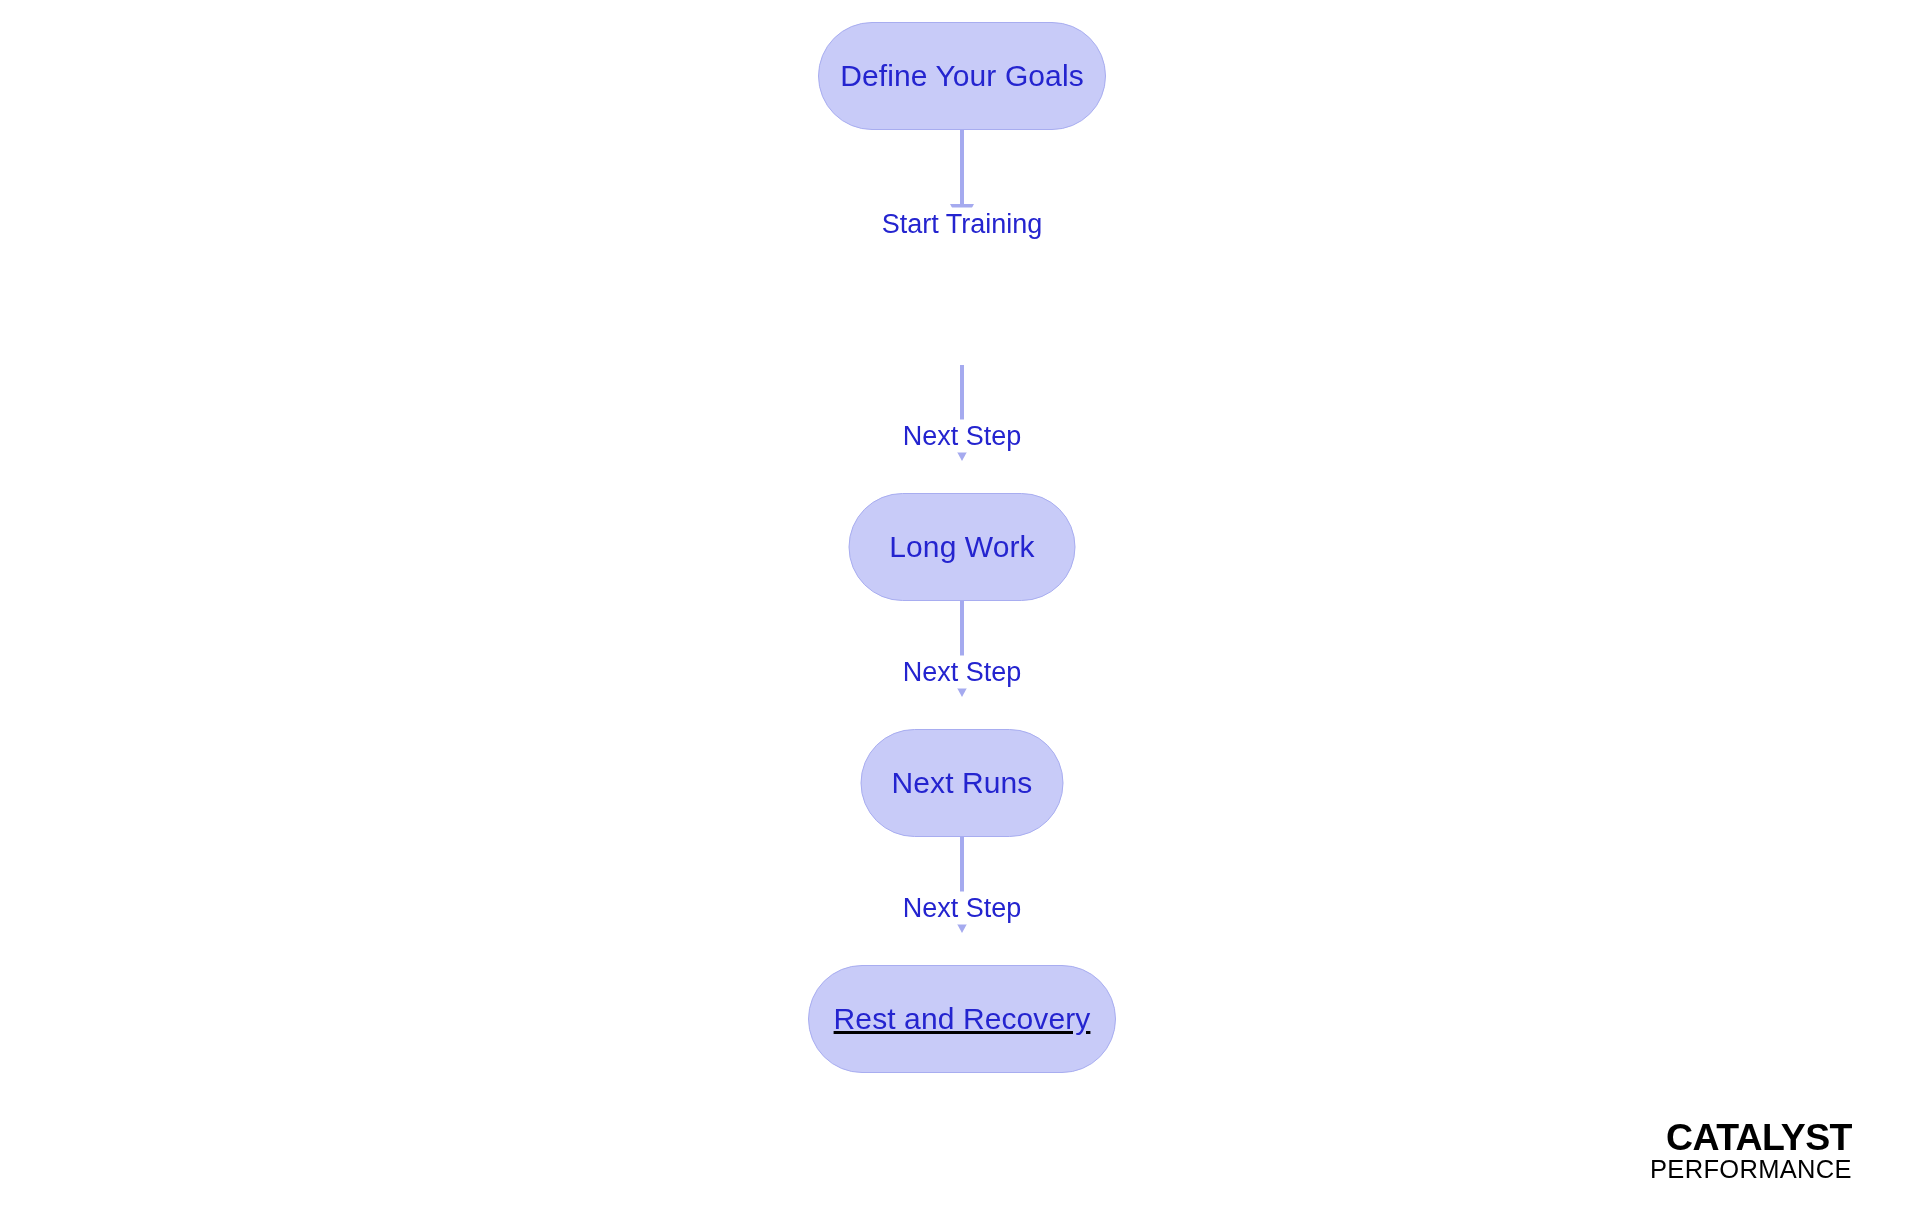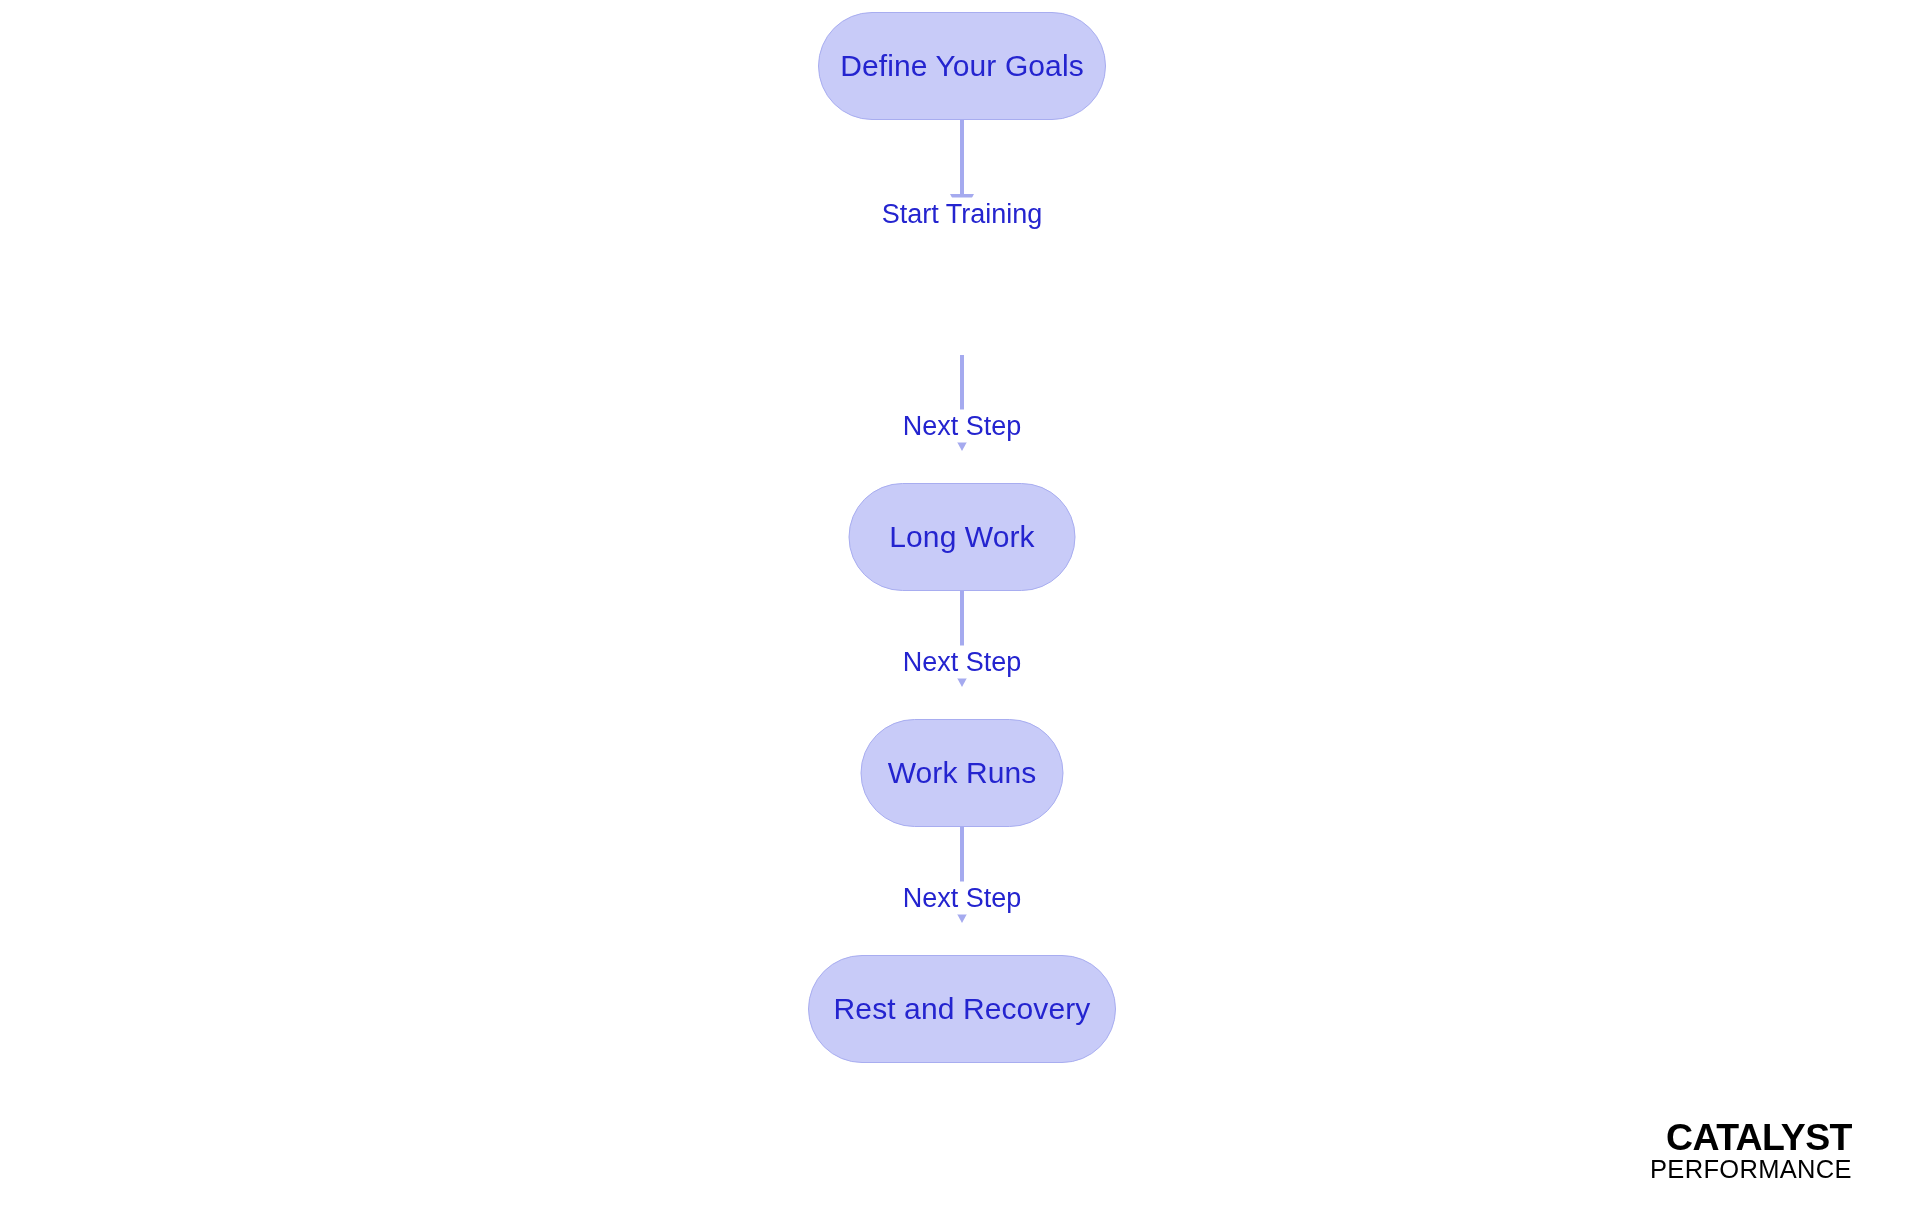--- a/index.html
+++ b/index.html
@@ -14,21 +14,21 @@
     position: relative;
     overflow: hidden;
     font-family: "Liberation Sans", "DejaVu Sans", sans-serif;
     -webkit-font-smoothing: antialiased;
   }
 
   
   #flow-canvas {
     position: absolute;
     left: 0;
-    top: 2px;
+    top: 12px;
     width: 1920px;
     height: 861px;
   }
 
   
   .node {
     position: absolute;
     box-sizing: border-box;
     display: flex;
     align-items: center;
@@ -46,21 +46,21 @@
     color: #2424cf;
     letter-spacing: 0.1px;
     white-space: nowrap;
     padding: 0 34px;
   }
 
   #node-0 { top: 10px;   width: 288px; }
   #node-1 { top: 245px;  width: 245px; }
   #node-2 { top: 481px;  width: 227px; }
   #node-3 { top: 717px;  width: 203px; }
-  #node-4 { top: 953px;  width: 308px; }
+  #node-4 { top: 953px;  width: 308px; text-decoration: underline; }
 
   
   .connector {
     position: absolute;
     left: 962px;
     width: 0;
     transform: translateX(-50%);
     border-left: 4px solid #a5aaef;
   }
   #conn-0 { top: 118px; height: 74px; }
@@ -138,21 +138,21 @@
   <div class="node" id="node-0">
     <span class="node-label">Define Your Goals</span>
   </div>
 
 
   <div class="node" id="node-2">
     <span class="node-label">Long Work</span>
   </div>
 
   <div class="node" id="node-3">
-    <span class="node-label">Work Runs</span>
+    <span class="node-label">Next Runs</span>
   </div>
 
   <div class="node" id="node-4">
     <span class="node-label">Rest and Recovery</span>
   </div>
 
   <div class="connector" id="conn-0"></div>
   <div class="arrowhead" id="arrow-0"></div>
   <div class="edge-label" id="edge-label-0">Start Training</div>
 

